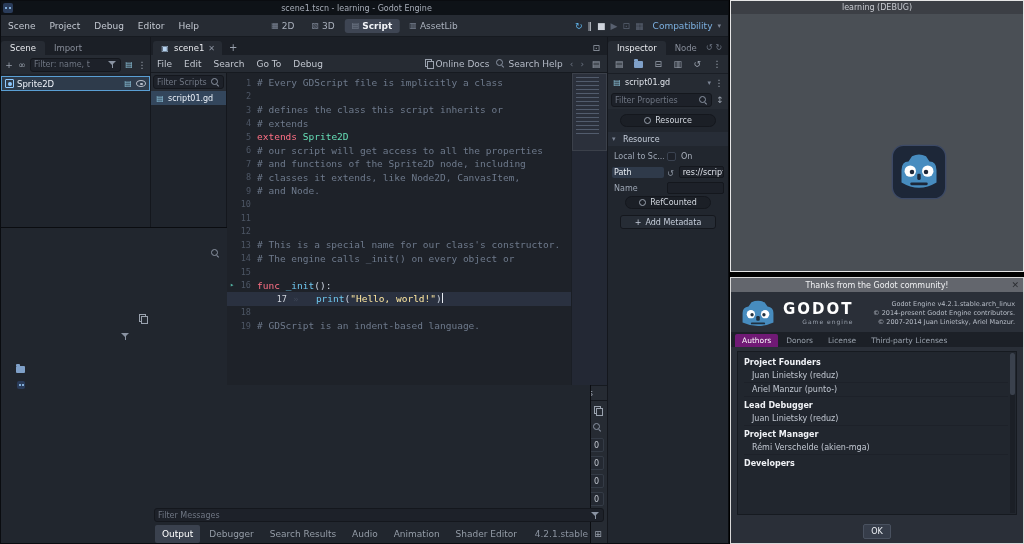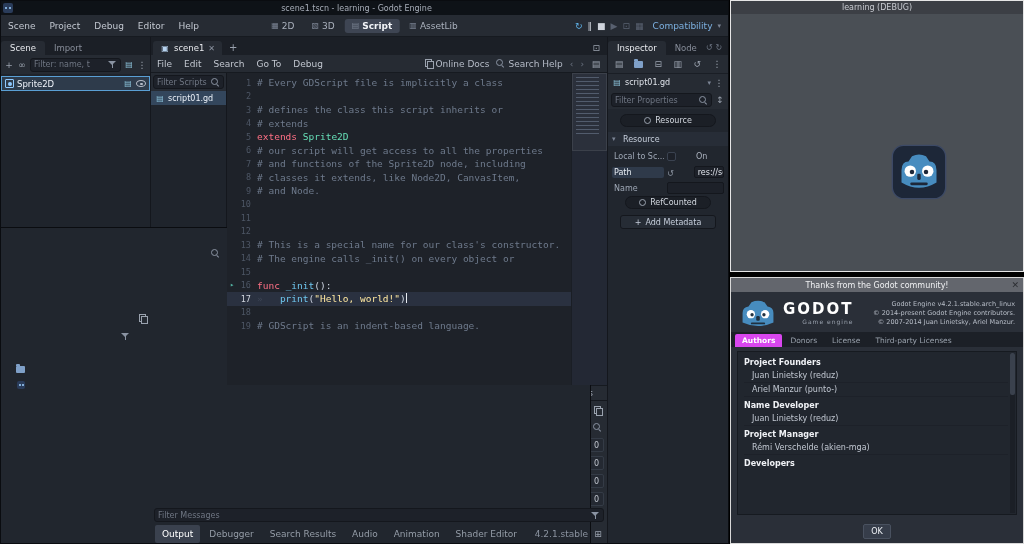--- a/index.html
+++ b/index.html
@@ -99,21 +99,21 @@
   .side-filter{padding:2px;flex:0 0 auto;}
   .script-list{height:138px;background:#1f242c;overflow:hidden;flex:0 0 auto;}
   .script-list .tree-row,.method-list .tree-row{height:14px;font-size:8px;}
   .cur-script{height:15px;display:flex;align-items:center;gap:3px;padding:0 4px;background:#262b33;border-top:1px solid #14171d;color:#cdd2da;font-size:8px;flex:0 0 auto;}
   .method-list{flex:1;background:#1f242c;overflow:hidden;}
 
   .code-col{flex:1;display:flex;flex-direction:column;min-width:0;}
   .code-area{flex:1;position:relative;background:#1e2229;font-family:"DejaVu Sans Mono",monospace;font-size:9.5px;overflow:hidden;}
   .code-lines{padding-top:3px;}
   .cline{display:flex;height:13.5px;align-items:center;white-space:pre;}
-  .cline.current{background:#2a3140;}
+  .cline.current{background:#2a3140;padding-left:36px;}
   .gut{width:10px;text-align:center;font-size:7px;color:#53b0a0;flex:0 0 auto;}
   .ln{width:20px;text-align:right;padding-right:6px;color:#4d5665;font-size:8.5px;flex:0 0 auto;}
   .cline.current .ln{color:#cfd4dc;}
   .lt{flex:1;overflow:hidden;}
   .tk-cmt{color:#6e7a8c;}
   .tk-kw{color:#ff7085;}
   .tk-type{color:#66e0b8;}
   .tk-fn{color:#6fc8f0;}
   .tk-str{color:#ffe8a0;}
   .tk-pl{color:#ccd4e0;}
@@ -152,21 +152,21 @@
   .insp-resource .rname{flex:1;color:#dfe3ea;font-size:8px;overflow:hidden;white-space:nowrap;}
   .insp-filterrow{height:18px;background:#262b33;display:flex;align-items:center;gap:3px;padding:0 3px;flex:0 0 auto;}
   .insp-body{flex:1;background:#21262e;padding-top:5px;overflow:hidden;}
   .pill{margin:0 auto 5px;width:96px;height:13px;background:#1b1f26;border:1px solid #14171d;border-radius:7px;display:flex;align-items:center;justify-content:center;gap:4px;font-size:8px;color:#d4d9e0;}
   .pill .circ{width:7px;height:7px;border-radius:50%;border:1px solid #9aa2ae;}
   .pill.ref{width:86px;}
   .section-row{height:14px;display:flex;align-items:center;gap:3px;background:#272d37;color:#c6cedb;padding:0 4px;font-size:8px;margin-bottom:2px;}
   .prop-row{height:16px;display:flex;align-items:center;padding:0 4px;gap:3px;font-size:8px;}
   .plabel{flex:0 0 52px;color:#9fa8b6;overflow:hidden;white-space:nowrap;padding:1px 2px;}
   .plabel.plsel{background:#2f3a4a;color:#e8edf4;border-radius:2px;}
-  .pval{flex:1;display:flex;align-items:flex-end;gap:20px;min-width:0;}
+  .pval{flex:1;display:flex;align-items:flex-end;gap:5px;min-width:0;}
   .checkbox{width:9px;height:9px;background:#1d2129;border:1px solid #3a4250;border-radius:2px;display:inline-block;}
   .pvtext{color:#aab1bd;}
   .vbox{flex:1;height:12px;background:#1d2129;border:1px solid #14171d;border-radius:2px;padding:0 3px;color:#dfe3ea;overflow:hidden;white-space:nowrap;display:flex;align-items:center;min-width:0;}
   .revert{color:#8b93a0;font-size:8px;}
   .addmeta{margin:6px auto 0;width:96px;height:14px;background:#262c35;border:1px solid #14171d;border-radius:3px;display:flex;align-items:center;justify-content:center;gap:4px;color:#c6cedb;font-size:8px;}
 
   
   .game{left:730px;top:0;width:294px;height:272px;border:1px solid #e6e6e6;background:#4a4f55;display:flex;flex-direction:column;}
   .g-title{height:13px;background:#3c3f45;display:flex;align-items:center;justify-content:center;font-size:8px;color:#c8cbd1;flex:0 0 auto;}
   .g-content{flex:1;position:relative;}
@@ -177,21 +177,21 @@
   .a-title{height:14px;background:#63666d;display:flex;align-items:center;position:relative;flex:0 0 auto;}
   .a-title .ttext{position:absolute;left:0;right:0;text-align:center;font-size:8px;color:#f0f1f3;}
   .a-close{position:absolute;right:4px;top:0;color:#2c2e33;font-size:9px;line-height:14px;}
   .a-header{display:flex;align-items:center;gap:6px;padding:6px 8px 4px;flex:0 0 auto;}
   .brand{display:flex;flex-direction:column;line-height:1;}
   .brand .bname{font-size:15px;font-weight:bold;letter-spacing:2px;color:#fff;}
   .brand .bsub{font-size:6px;color:#9aa2ae;text-align:right;margin-top:2px;letter-spacing:1px;}
   .a-info{margin-left:auto;text-align:right;font-size:6.5px;line-height:9px;color:#b8bec8;}
   .a-tabs{height:15px;background:#1c2027;display:flex;align-items:flex-end;gap:1px;padding:0 4px;flex:0 0 auto;}
   .atab{padding:2px 7px;font-size:7.5px;color:#98a0ab;}
-  .atab.active{background:#d946ef;color:#fff;border-radius:2px 2px 0 0;font-weight:bold;}
+  .atab.active{background:#701a75;color:#fff;border-radius:2px 2px 0 0;}
   .a-list{flex:1;margin:4px 6px;background:#21262e;border:1px solid #161a20;position:relative;overflow:hidden;padding:2px 8px 2px 6px;}
   .a-head{font-size:8px;font-weight:bold;color:#f0f2f6;padding:4px 0 2px;}
   .a-name{font-size:8px;color:#c2c8d2;padding:2px 0 2px 8px;border-bottom:1px solid #1d2129;}
   .a-scroll{position:absolute;right:1px;top:1px;bottom:1px;width:5px;background:#1b1f26;}
   .a-thumb{position:absolute;right:0;top:0;width:5px;height:42px;background:#3a414d;border-radius:2px;}
   .a-okrow{height:24px;display:flex;align-items:center;justify-content:center;flex:0 0 auto;}
   .okbtn{width:28px;height:15px;background:#363d4a;border:1px solid #49515f;border-radius:2px;color:#eef1f5;font-size:8px;display:flex;align-items:center;justify-content:center;}
 </style>
 </head>
 <body>
@@ -596,21 +596,21 @@
       <span class="atab active">Authors</span>
       <span class="atab">Donors</span>
       <span class="atab">License</span>
       <span class="atab">Third-party Licenses</span>
     </div>
   <div class="a-list">
     <div>
         <div class="a-head">Project Founders</div>
         <div class="a-name">Juan Linietsky (reduz)</div>
         <div class="a-name">Ariel Manzur (punto-)</div>
-        <div class="a-head">Name Developer</div>
+        <div class="a-head">Lead Debugger</div>
         <div class="a-name">Juan Linietsky (reduz)</div>
         <div class="a-head">Project Manager</div>
         <div class="a-name">Rémi Verschelde (akien-mga)</div>
         <div class="a-head">Developers</div>
       </div>
     <div class="a-scroll">
         <div class="a-thumb"></div>
       </div>
   </div>
   <div class="a-okrow">

